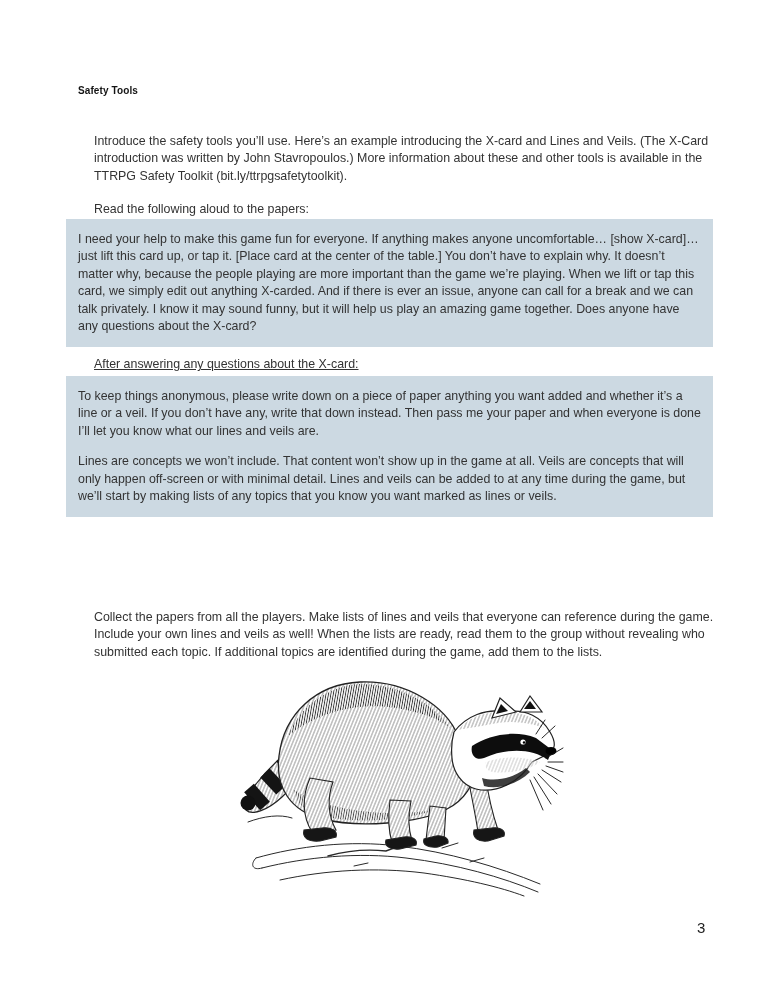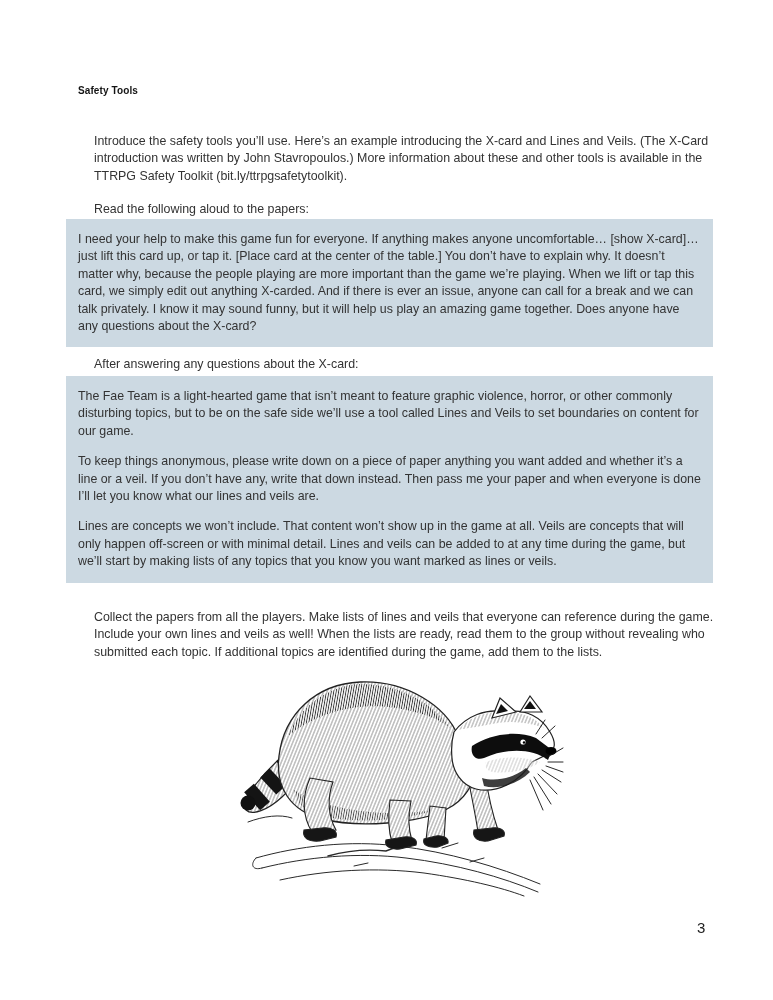--- a/index.html
+++ b/index.html
@@ -11,21 +11,21 @@
   }
   .page-title {
     position: absolute; left: 78px; top: 78px;
     font-size: 10px; font-weight: 700; letter-spacing: .1px;
     color: var(--heading_text, #141414);
   }
   .body-text { font-size: 12.4px; line-height: 17.4px; }
   .para { position: absolute; left: 78px; width: 620px; margin: 16px; }
   #para-intro   { top: 117px; }
   #para-read    { top: 185px; }
-  #para-after   { top: 340px; }
+  #para-after   { top: 340px; text-decoration: underline; }
   #para-collect { top: 593px; }
   .callout {
     position: absolute; left: 66px; width: 623px;
     background: var(--callout_bg, #ccd9e2);
     padding: 12px; box-sizing: content-box; margin-top: 16px;
   }
   #callout-xcard { top: 203px; }
   #callout-lines { top: 360px; }
   .callout p { margin: 0 0 13px 0; }
   .callout p:last-child { margin-bottom: 0; }
@@ -44,21 +44,20 @@
 
 <p class="para body-text" id="para-read">Read the following aloud to the papers:</p>
 
 <div class="callout body-text" id="callout-xcard">
   <p>I need your help to make this game fun for everyone. If anything makes anyone uncomfortable… [show X-card]… just lift this card up, or tap it. [Place card at the center of the table.] You don’t have to explain why. It doesn’t matter why, because the people playing are more important than the game we’re playing. When we lift or tap this card, we simply edit out anything X-carded. And if there is ever an issue, anyone can call for a break and we can talk privately. I know it may sound funny, but it will help us play an amazing game together. Does anyone have any questions about the X-card?</p>
 </div>
 
 <p class="para body-text" id="para-after">After answering any questions about the X-card:</p>
 
 <div class="callout body-text" id="callout-lines">
-  <p>The Fae Team is a light-hearted game that isn’t meant to feature graphic violence, horror, or other commonly disturbing topics, but to be on the safe side we’ll use a tool called Lines and Veils to set boundaries on content for our game.</p>
   <p>To keep things anonymous, please write down on a piece of paper anything you want added and whether it’s a line or a veil. If you don’t have any, write that down instead. Then pass me your paper and when everyone is done I’ll let you know what our lines and veils are.</p>
   <p>Lines are concepts we won’t include. That content won’t show up in the game at all. Veils are concepts that will only happen off-screen or with minimal detail. Lines and veils can be added to at any time during the game, but we’ll start by making lists of any topics that you know you want marked as lines or veils.</p>
 </div>
 
 <p class="para body-text" id="para-collect">Collect the papers from all the players. Make lists of lines and veils that everyone can reference during the game. Include your own lines and veils as well! When the lists are ready, read them to the group without revealing who submitted each topic. If additional topics are identified during the game, add them to the lists.</p>
 
 <figure class="illustration">
   <svg width="330" height="238" viewBox="0 0 330 238" role="img" aria-label="Black-and-white ink drawing of a raccoon walking on a fallen log, facing right">
     <defs>
       <pattern id="fur" patternUnits="userSpaceOnUse" width="7" height="3.2" patternTransform="rotate(112)">

